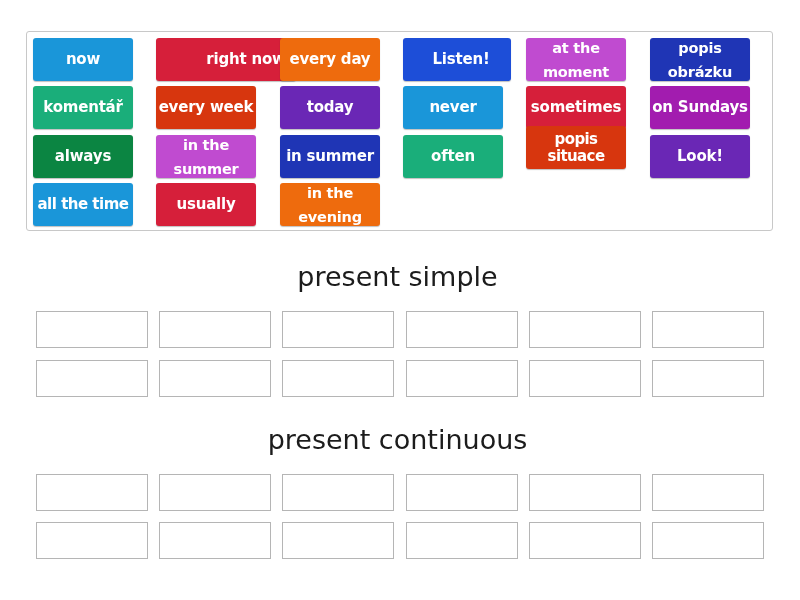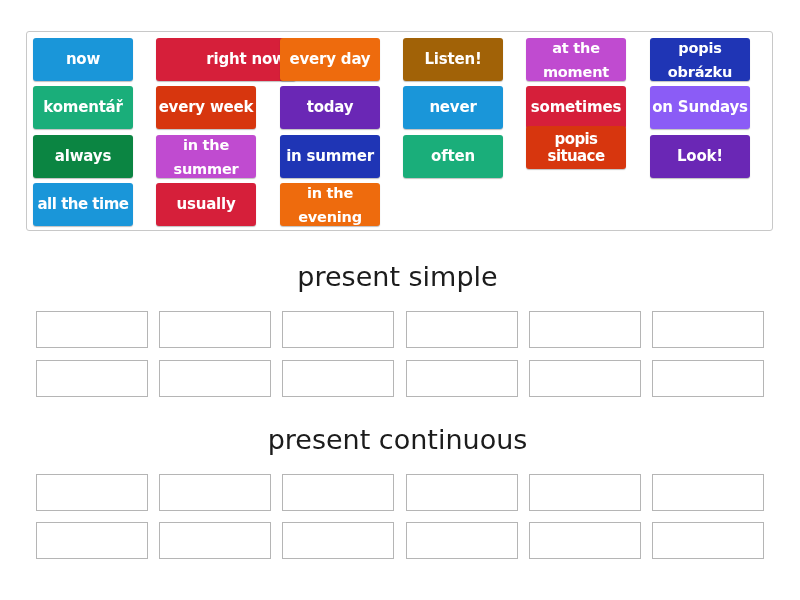--- a/index.html
+++ b/index.html
@@ -18,21 +18,21 @@
 
 <div class="tile" style="left:33px;top:38px;background:#1a96d9;">
     <span>now</span>
   </div>
 <div class="tile" style="left:156px;top:38px;background:#d61f3a;padding-left:40px;">
     <span>right now</span>
   </div>
 <div class="tile" style="left:280px;top:38px;background:#ee6b0d;">
     <span>every day</span>
   </div>
-<div class="tile" style="left:403px;top:38px;background:#a16207;">
+<div class="tile" style="left:403px;top:38px;background:#1d4ed8;padding-left:8px;">
     <span>Listen!</span>
   </div>
 <div class="tile two" style="left:526px;top:38px;background:#c04bd0;">
     <span style="width:90px;">at the moment</span>
   </div>
 <div class="tile two" style="left:650px;top:38px;background:#1f35b5;">
     <span style="width:90px;">popis obrázku</span>
   </div>
 
 <div class="tile" style="left:33px;top:86px;background:#1aae7a;">
@@ -43,21 +43,21 @@
   </div>
 <div class="tile" style="left:280px;top:86px;background:#6a27b5;">
     <span>today</span>
   </div>
 <div class="tile" style="left:403px;top:86px;background:#1a96d9;">
     <span>never</span>
   </div>
 <div class="tile" style="left:526px;top:86px;background:#d61f3a;">
     <span>sometimes</span>
   </div>
-<div class="tile" style="left:650px;top:86px;background:#8b5cf6;">
+<div class="tile" style="left:650px;top:86px;background:#a21caf;">
     <span>on Sundays</span>
   </div>
 
 <div class="tile" style="left:33px;top:135px;background:#0b8542;">
     <span>always</span>
   </div>
 <div class="tile two" style="left:156px;top:135px;background:#c04bd0;">
     <span style="width:90px;">in the summer</span>
   </div>
 <div class="tile" style="left:280px;top:135px;background:#1f35b5;">

